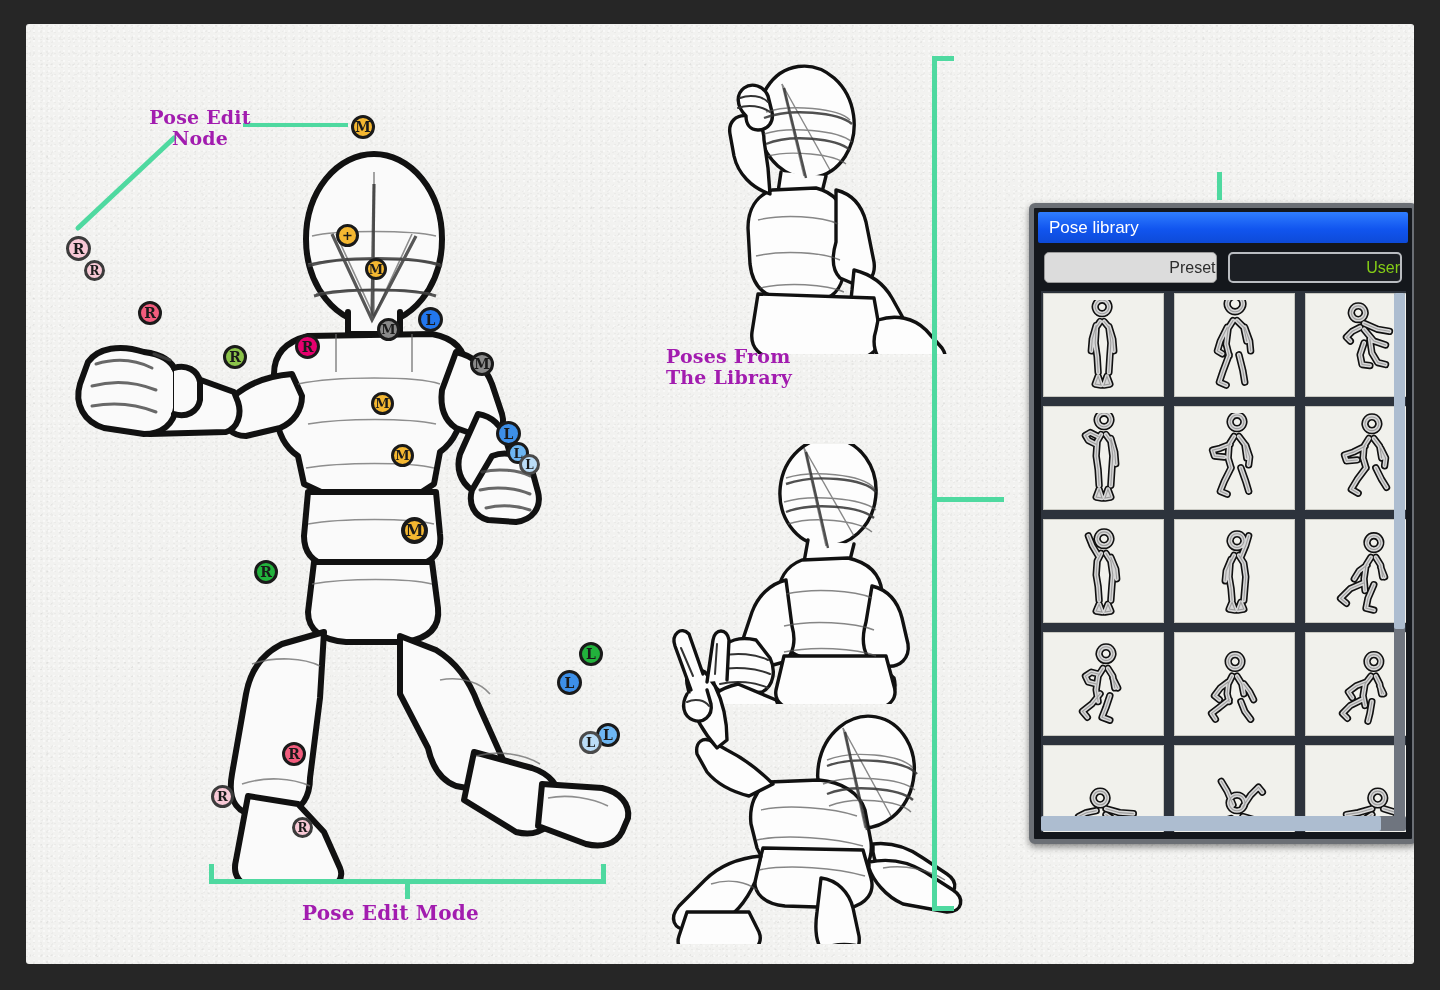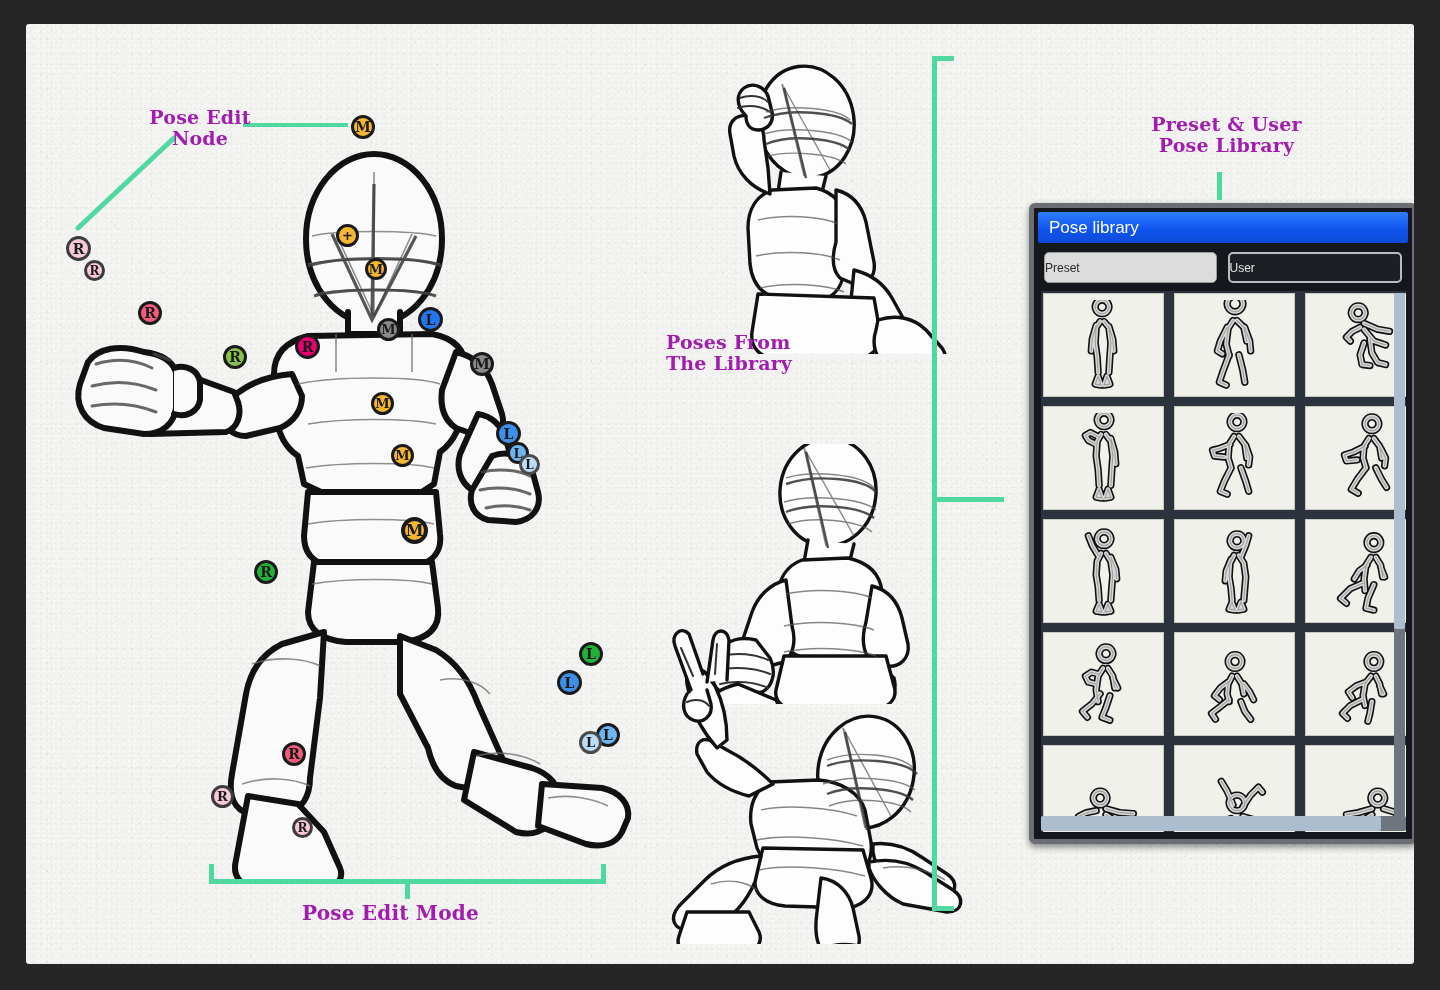--- a/index.html
+++ b/index.html
@@ -42,21 +42,21 @@
     position:absolute;
     font-family:"DejaVu Serif","Liberation Serif",serif;
     font-weight:bold;
     color:#a21caf;
     line-height:1.12;
     letter-spacing:.2px;
     white-space:pre-line;
     z-index:40;
   }
   #anno-node{left:94px;top:83px;font-size:19px;text-align:center;width:160px;}
-  #anno-poses{left:640px;top:308px;font-size:19px;text-align:left;}
+  #anno-poses{left:640px;top:322px;font-size:19px;text-align:left;}
   #anno-lib{left:1093px;top:90px;font-size:19px;text-align:center;width:215px;}
   #anno-mode{left:276px;top:878px;font-size:20px;width:230px;}
 
   
   .g{position:absolute;background:#4fd9a0;z-index:35;}
   .gline{position:absolute;z-index:35;}
 
   
   .art{position:absolute;z-index:20;}
 
@@ -85,25 +85,25 @@
   #pl-title{
     height:31px;margin:4px 4px 0 4px;
     background:linear-gradient(180deg,#2f7dff 0%,#1155ef 55%,#0d4ad8 100%);
     color:#fff;font-size:17px;display:flex;align-items:center;
     padding-left:11px;box-sizing:border-box;
     border-radius:2px;
   }
   #pl-tabs{display:flex;gap:11px;padding:9px 10px 8px 10px;}
   .pl-tab{
     flex:1;height:31px;border-radius:5px;
-    display:flex;align-items:center;justify-content:flex-start;
-    font-size:12px;box-sizing:border-box;
+    display:flex;align-items:center;justify-content:flex-end;
+    font-size:16px;box-sizing:border-box;
   }
   .pl-tab.sel{background:#dcdcdc;color:#2d2d2d;border:1px solid #9a9a9a;}
-  .pl-tab.unsel{background:#1c1f24;color:#e5e5e5;border:2px solid #b9bcc1;}
+  .pl-tab.unsel{background:#1c1f24;color:#84cc16;border:2px solid #b9bcc1;}
   #pl-grid-wrap{
     position:relative;
     margin:0 6px 0 7px;height:541px;overflow:hidden;
     background:#2d333c;
   }
   #pl-grid{
     display:grid;
     grid-template-columns:repeat(3,121px);
     gap:9px 10px;
     padding:2px 0 0 2px;
@@ -475,22 +475,20 @@
     <div class="g" style="left:906px;top:32px;width:5px;height:855px;"></div>
     <div class="g" style="left:906px;top:32px;width:22px;height:5px;"></div>
     <div class="g" style="left:906px;top:882px;width:22px;height:5px;"></div>
     <div class="g" style="left:906px;top:473px;width:72px;height:5px;"></div>
     <div class="g" style="left:1191px;top:148px;width:5px;height:28px;"></div>
 
     <div class="anno" id="anno-node">Pose Edit
 Node</div>
     <div class="anno" id="anno-poses">Poses From
 The Library</div>
-    <div class="anno" id="anno-lib">Preset &amp; User
-Pose Library</div>
     <div class="anno" id="anno-mode">Pose Edit Mode</div>
 
     <div id="pose-library">
       <div id="pl-title">
         <span>Pose library</span>
       </div>
       <div id="pl-tabs">
         <div class="pl-tab sel">
           <span>Preset</span>
         </div>

